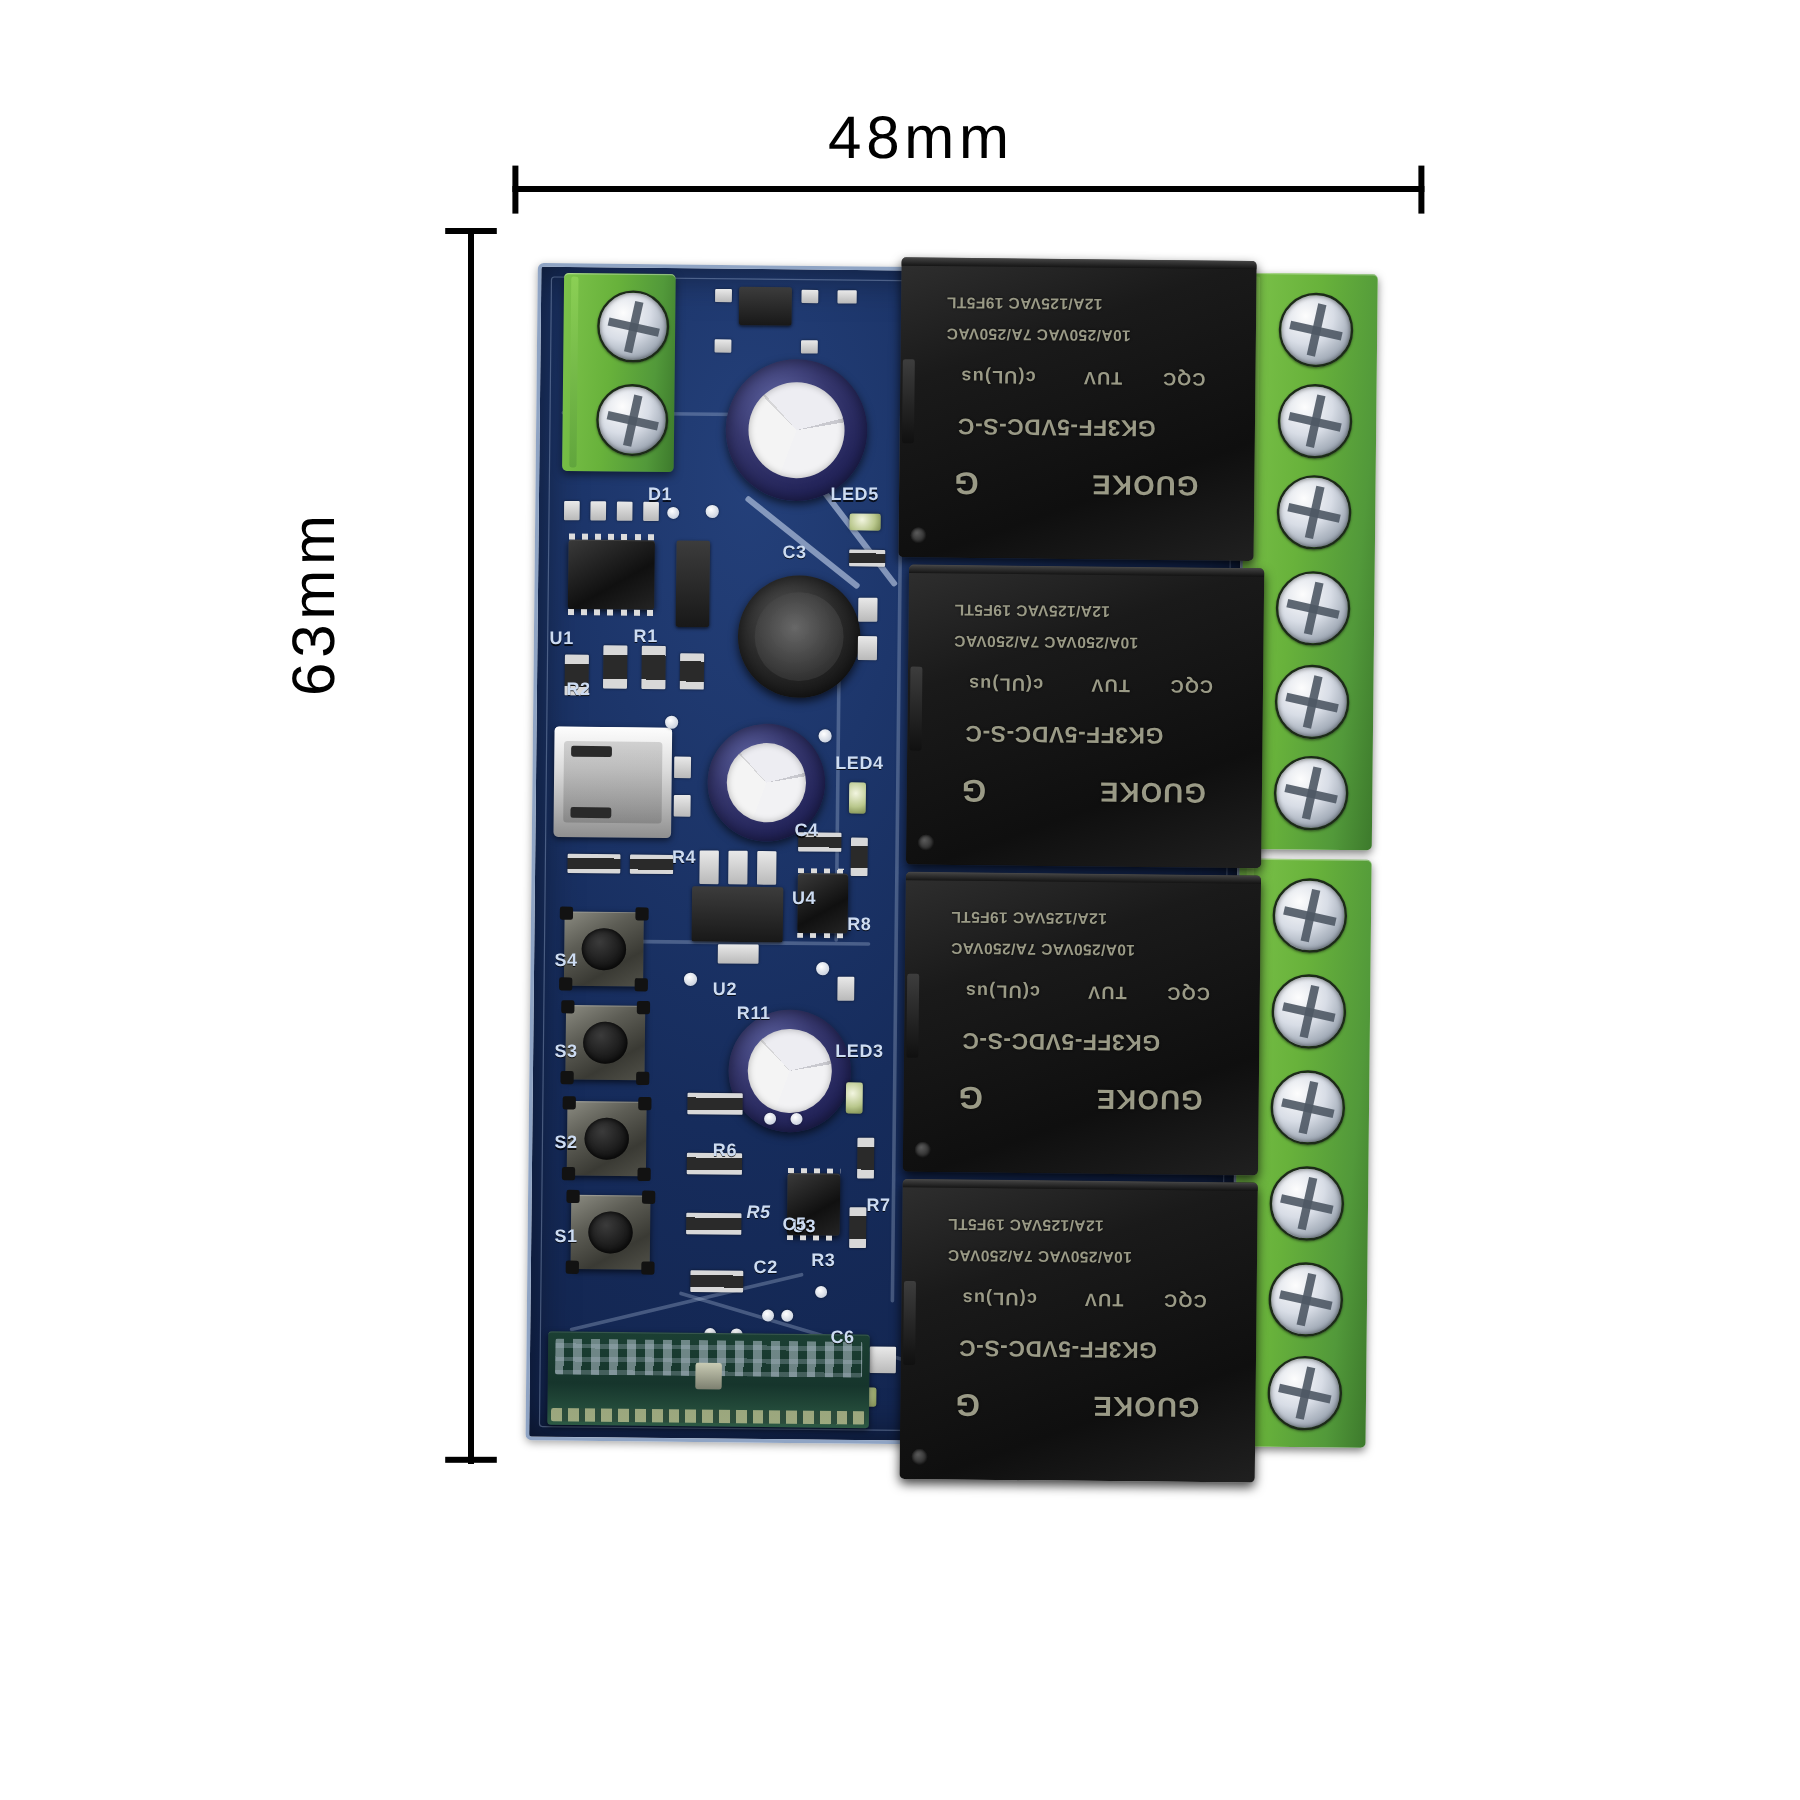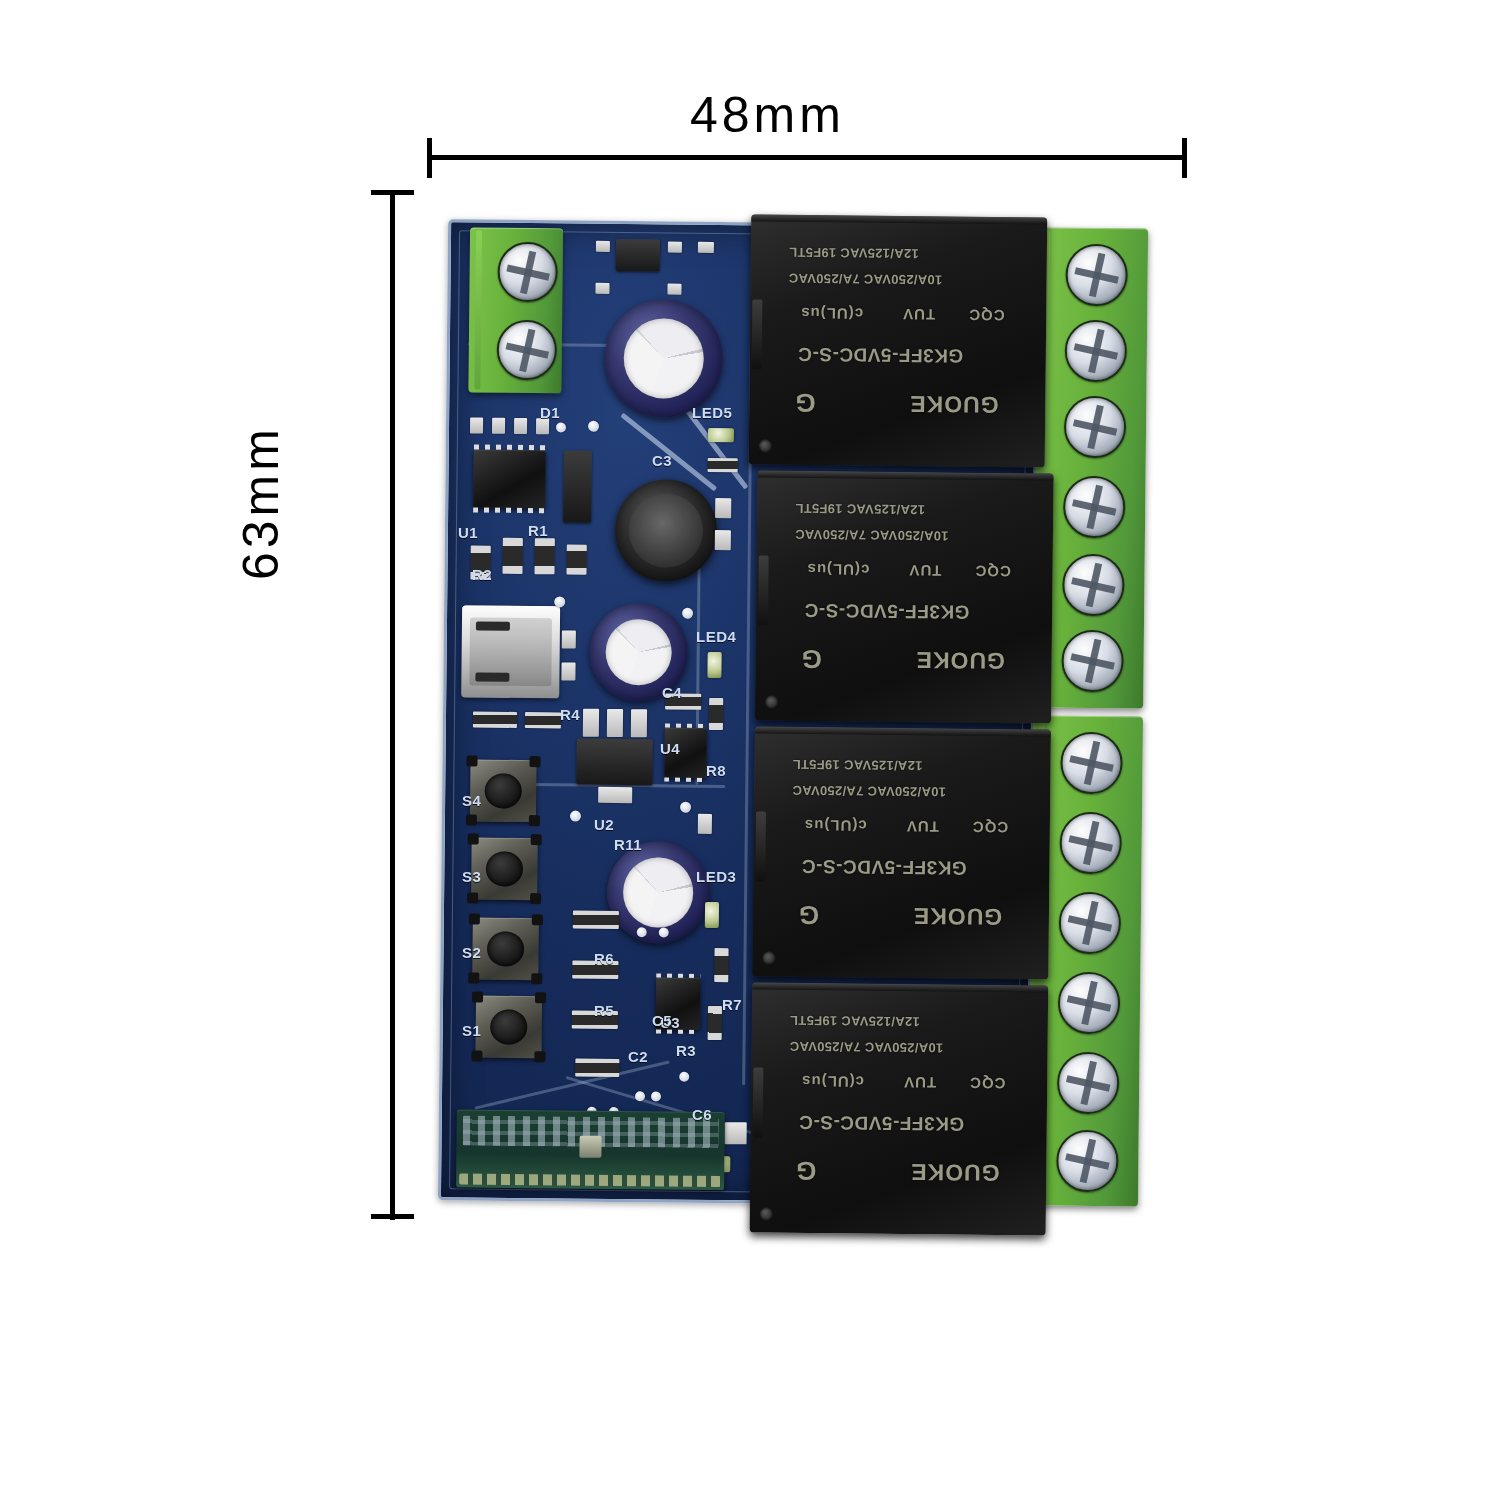--- a/index.html
+++ b/index.html
@@ -405,21 +405,21 @@
       <div class="silk" style="left: 692px; top: 404px;">LED5</div>
       <div class="silk" style="left: 560px; top: 706px;">R4</div>
       <div class="silk" style="left: 662px; top: 684px;">C4</div>
       <div class="silk" style="left: 696px; top: 628px;">LED4</div>
       <div class="silk" style="left: 660px; top: 740px;">U4</div>
       <div class="silk" style="left: 706px; top: 762px;">R8</div>
       <div class="silk" style="left: 594px; top: 816px;">U2</div>
       <div class="silk" style="left: 578px; top: 836px; margin-left: 36px;">R11</div>
       <div class="silk" style="left: 696px; top: 868px;">LED3</div>
       <div class="silk" style="left: 594px; top: 950px;">R6</div>
-      <div class="silk" style="left: 594px; top: 1002px;">R5</div>
+      <div class="silk" style="left: 622px; top: 1002px; font-style: italic;">R5</div>
       <div class="silk" style="left: 628px; top: 1048px;">C2</div>
       <div class="silk" style="left: 660px; top: 1014px;">U3</div>
       <div class="silk" style="left: 676px; top: 1042px;">R3</div>
       <div class="silk" style="left: 722px; top: 996px;">R7</div>
       <div class="silk" style="left: 692px; top: 1106px;">C6</div>
       <div class="silk" style="left: 652px; top: 1012px;">C5</div>
       <div class="silk" style="left: 462px; top: 792px;">S4</div>
       <div class="silk" style="left: 462px; top: 868px;">S3</div>
       <div class="silk" style="left: 462px; top: 944px;">S2</div>
       <div class="silk" style="left: 462px; top: 1022px;">S1</div>

